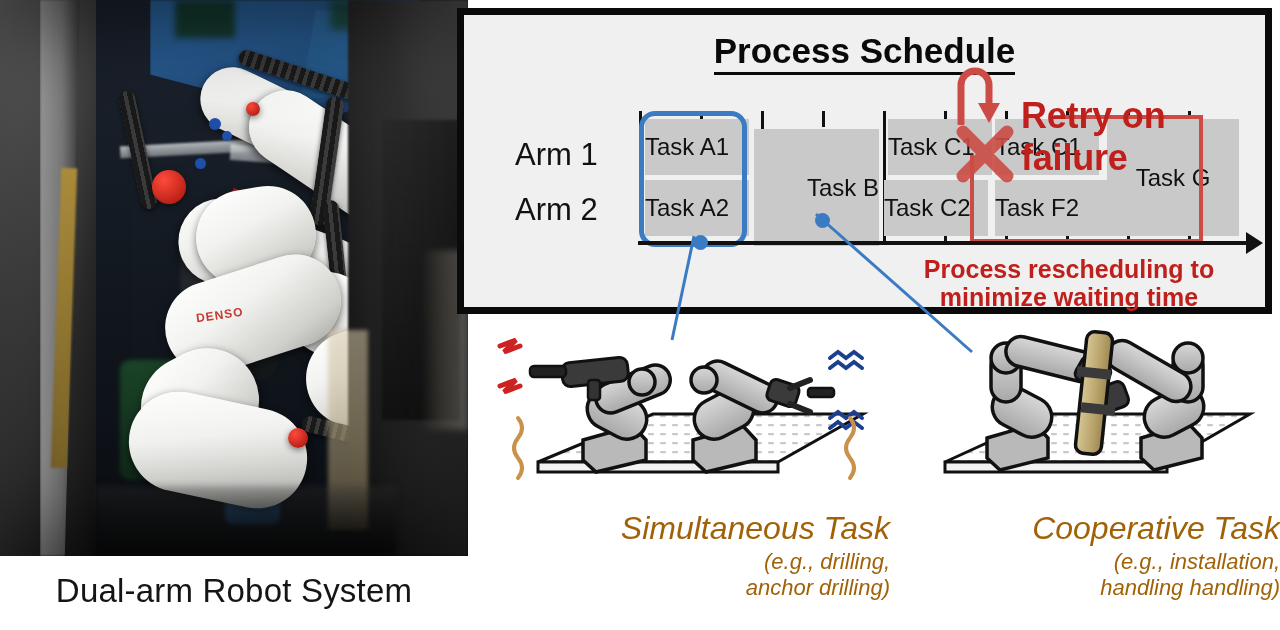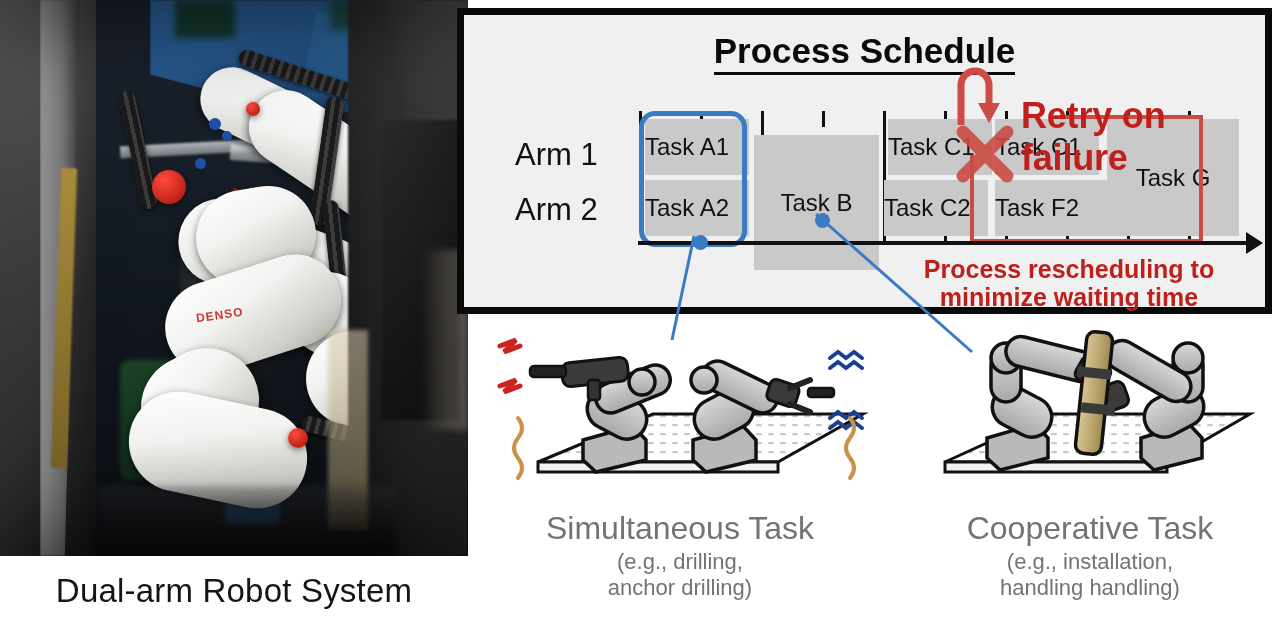--- a/index.html
+++ b/index.html
@@ -205,21 +205,21 @@
     position:absolute;left:409px;top:232px;width:392px;text-align:center;
     font-size:25px;font-weight:bold;color:#c0201b;line-height:1.12;margin-top:8px;
   }
   .anchor{position:absolute;width:15px;height:15px;border-radius:50%;background:#3b7bc4;}
 
   
   .illus{position:absolute;}
   .ill-left{left:478px;top:322px;width:410px;height:190px;}
   .ill-right{left:905px;top:322px;width:372px;height:190px;}
   .cap{
-    position:absolute;text-align:center;color:#737373;
+    position:absolute;text-align:right;color:#a16207;font-style:italic;
   }
   .cap-title{font-size:32px;line-height:1.02;}
   .cap-sub{font-size:22px;line-height:1.18;margin-top:4px;}
   .cap-left{left:470px;top:512px;width:420px;}
   .cap-right{left:900px;top:512px;width:380px;}
 </style>
 </head>
 <body>
 
 <div class="root">
@@ -302,21 +302,21 @@
       <div class="tick bottom" style="left:663px"></div>
       <div class="tick bottom" style="left:724px"></div>
 
       <div class="bar row1" style="left:181px;width:104px">
         <span>Task A1</span>
       </div>
       <div class="bar row2" style="left:181px;width:104px">
         <span>Task A2</span>
       </div>
 
-      <div class="bar" style="left:290px;top:120px;height:135px;width:125px;justify-content:center">
+      <div class="bar" style="left:290px;top:114px;height:117px;width:125px;justify-content:flex-end">
         <span style="padding:0">Task B</span>
       </div>
 
       <div class="bar row1" style="left:424px;width:104px">
         <span>Task C1</span>
       </div>
       <div class="bar row1" style="left:531px;width:104px">
         <span>Task C1</span>
       </div>
       <div class="bar row2" style="left:420px;width:104px">

